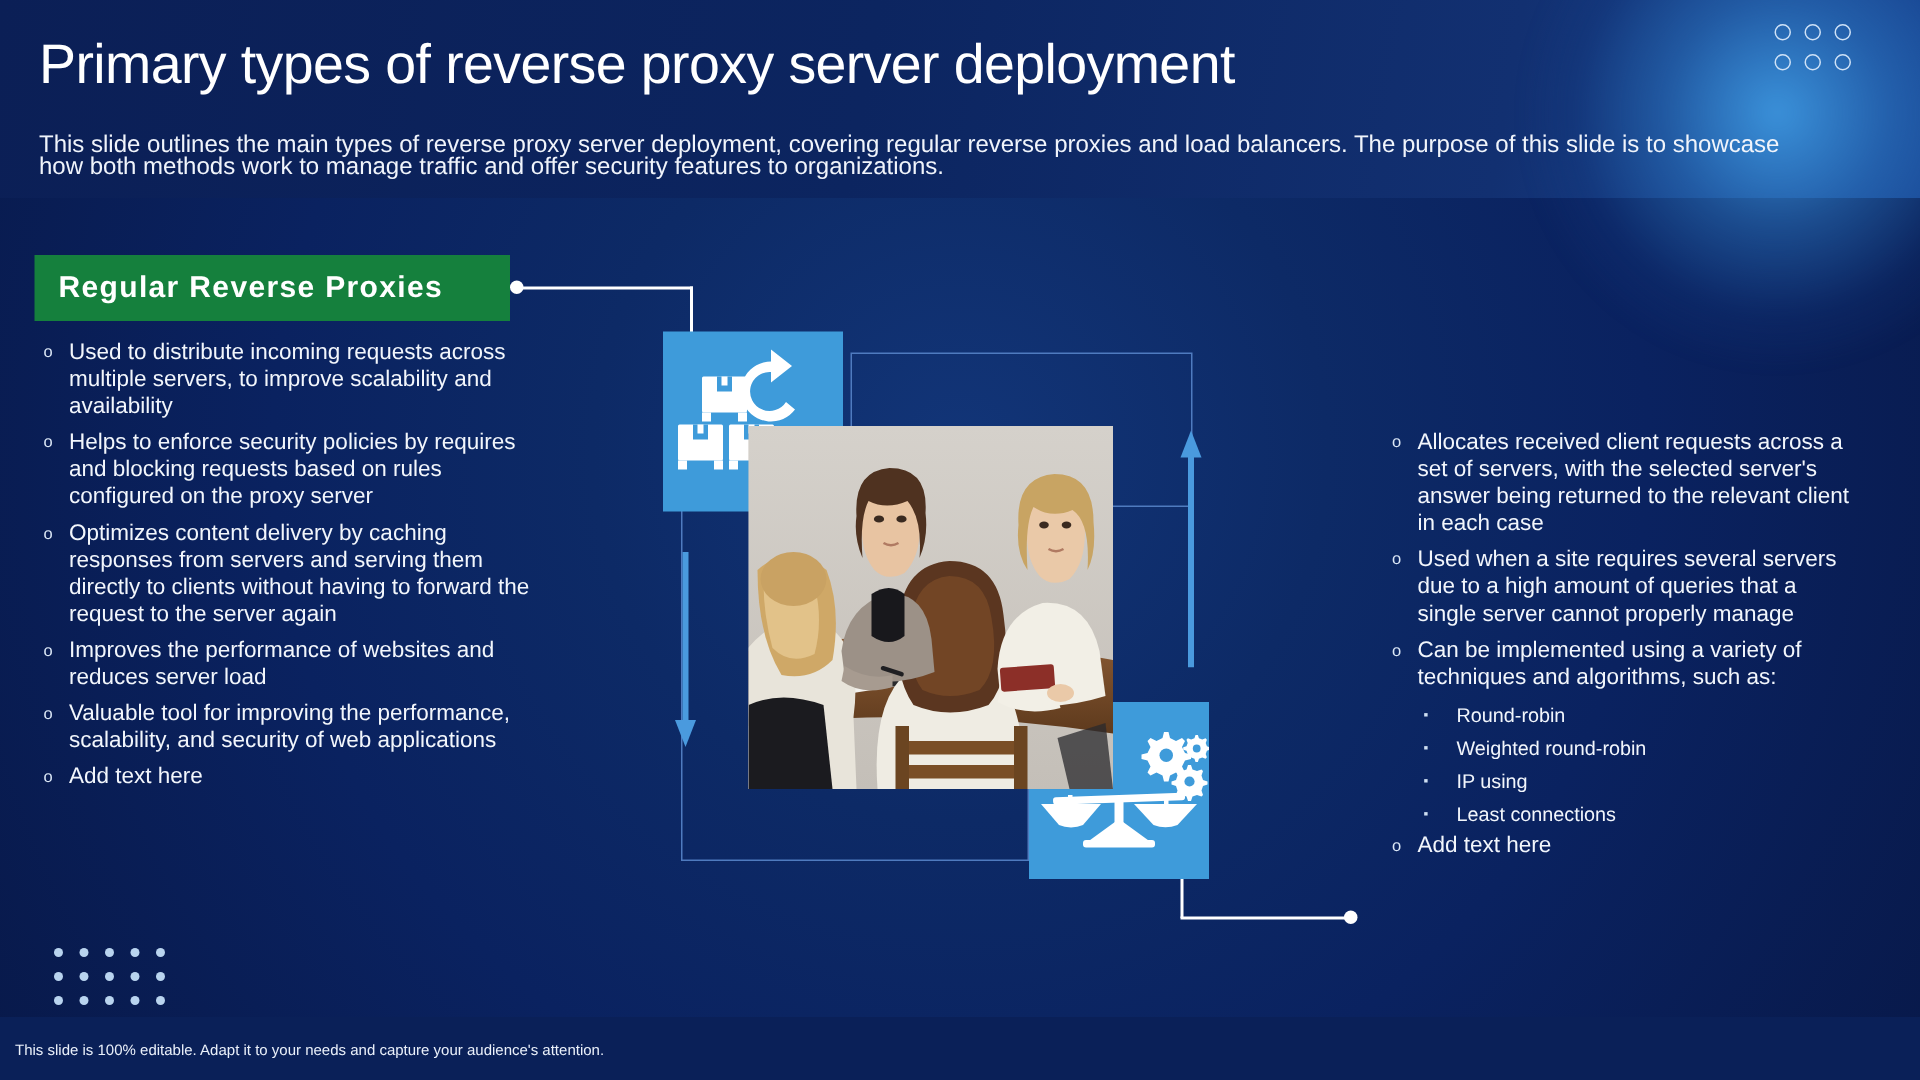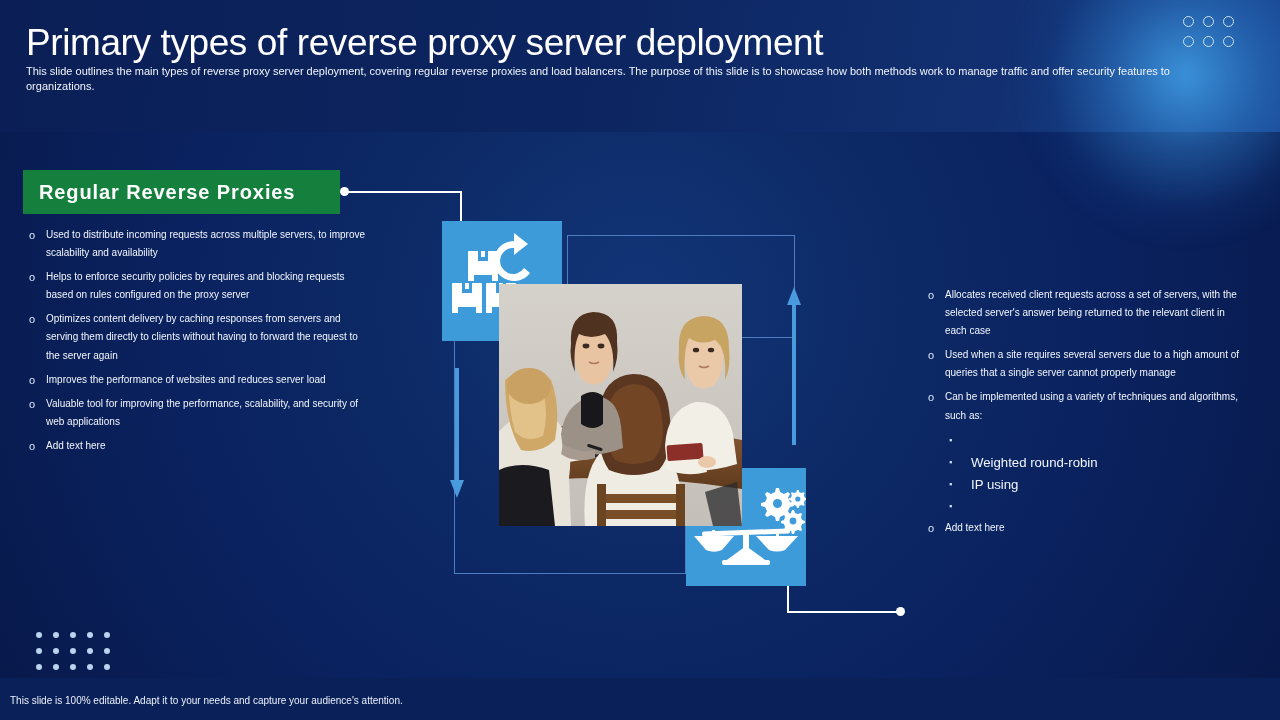--- a/index.html
+++ b/index.html
@@ -85,23 +85,23 @@
     top: 22px;
     font-size: 37px;
     font-weight: normal;
     letter-spacing: -0.4px;
     color: #ffffff;
     white-space: nowrap;
   }
   .subtitle {
     position: absolute;
     left: 26px;
-    top: 64px;
+    top: 90px;
     width: 1192px;
-    font-size: 11px;
+    font-size: 16px;
     line-height: 14.5px;
     color: #f0f4fb;
   }
 
   
   .chip {
     position: absolute;
     background: #15803d;
     display: flex;
     align-items: center;
@@ -138,21 +138,21 @@
     flex: 0 0 20px;
     font-size: 11px;
     line-height: 18px;
     color: #dce8f7;
     text-align: left;
     padding-left: 3px;
     box-sizing: border-box;
   }
   .bullet .txt {
     flex: 1;
-    font-size: 10px;
+    font-size: 15px;
     line-height: 18.1px;
     color: #f2f6fc;
   }
   .sub-bullet {
     display: flex;
     margin-bottom: 3px;
     padding-left: 24px;
   }
   .sub-bullet .mark {
     flex: 0 0 22px;
@@ -446,31 +446,33 @@
     <div class="bullet">
       <div class="mark">o</div>
       <div class="txt">Used when a site requires several servers due to a high amount of queries that a single server cannot properly manage</div>
     </div>
     <div class="bullet">
       <div class="mark">o</div>
       <div class="txt">Can be implemented using a variety of techniques and algorithms, such as:</div>
     </div>
     <div class="sub-bullet">
       <div class="mark">▪</div>
+      <div class="txt">Round-robin</div>
     </div>
     <div class="sub-bullet">
       <div class="mark">▪</div>
       <div class="txt">Weighted round-robin</div>
     </div>
     <div class="sub-bullet">
       <div class="mark">▪</div>
       <div class="txt">IP using</div>
     </div>
     <div class="sub-bullet">
       <div class="mark">▪</div>
+      <div class="txt">Least connections</div>
     </div>
     <div class="bullet" style="margin-top:3px;">
       <div class="mark">o</div>
       <div class="txt">Add text here</div>
     </div>
   </div>
 
   <div class="footer">This slide is 100% editable. Adapt it to your needs and capture your audience's attention.</div>
 
 </div>

